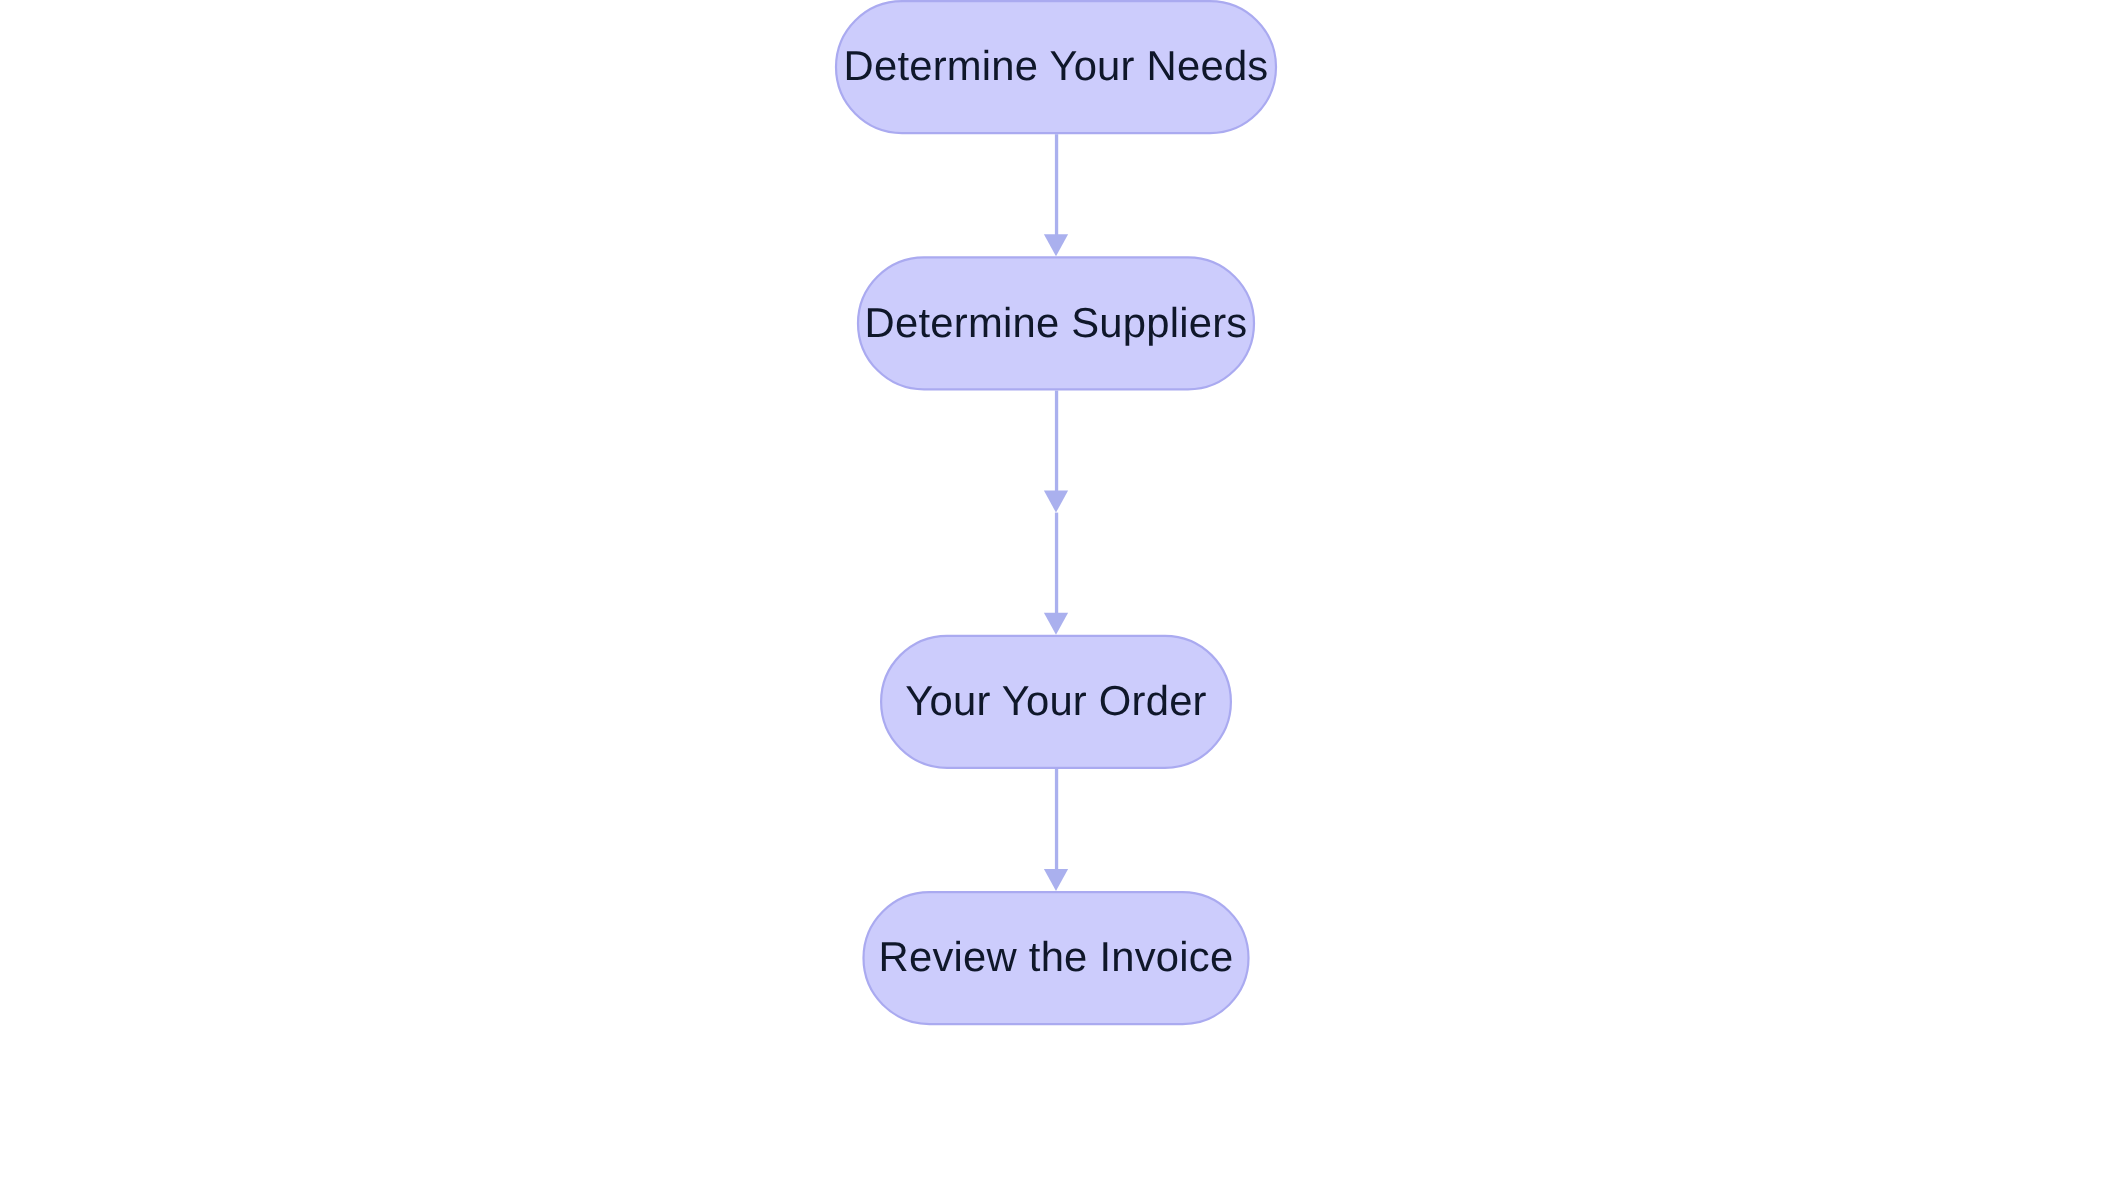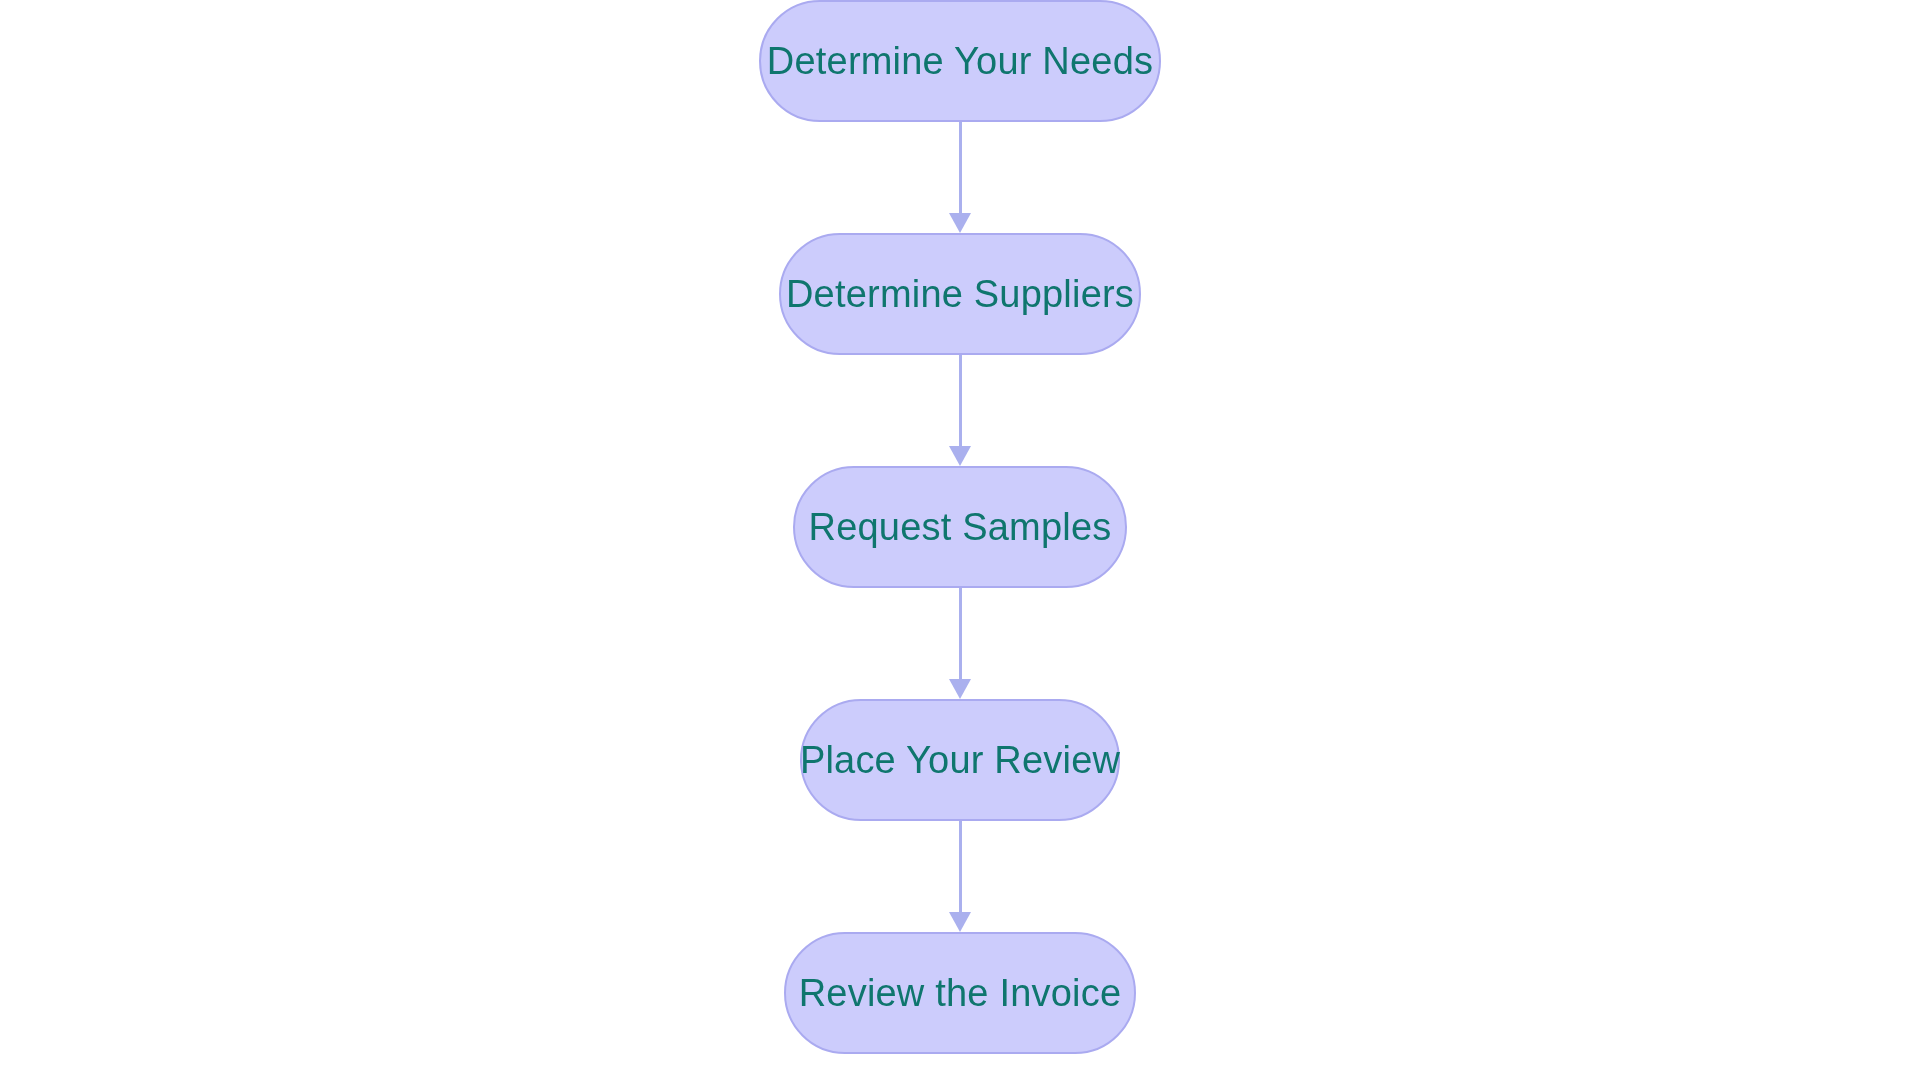--- a/index.html
+++ b/index.html
@@ -45,21 +45,21 @@
     border-radius: 9999px;
     height: 122px;
     color: #3333cc;
     font-size: 38px;
     font-weight: 400;
     letter-spacing: 0.2px;
     white-space: nowrap;
     user-select: none;
   }
   .node-label {
-    color: #0f766e;
+    color: #0f172a;
     line-height: 1;
     padding: 0 6px;
   }
 
   
   .node.n0 { width: 402px; }
   .node.n1 { width: 362px; }
   .node.n2 { width: 334px; }
   .node.n3 { width: 320px; }
   .node.n4 { width: 352px; }
@@ -104,31 +104,28 @@
 
     <div class="node n1">
       <span class="node-label">Determine Suppliers</span>
     </div>
 
     <div class="connector">
       <div class="connector-line"></div>
       <div class="connector-arrowhead"></div>
     </div>
 
-    <div class="node n2">
-      <span class="node-label">Request Samples</span>
-    </div>
 
     <div class="connector">
       <div class="connector-line"></div>
       <div class="connector-arrowhead"></div>
     </div>
 
     <div class="node n3">
-      <span class="node-label">Place Your Review</span>
+      <span class="node-label">Your Your Order</span>
     </div>
 
     <div class="connector">
       <div class="connector-line"></div>
       <div class="connector-arrowhead"></div>
     </div>
 
     <div class="node n4">
       <span class="node-label">Review the Invoice</span>
     </div>

